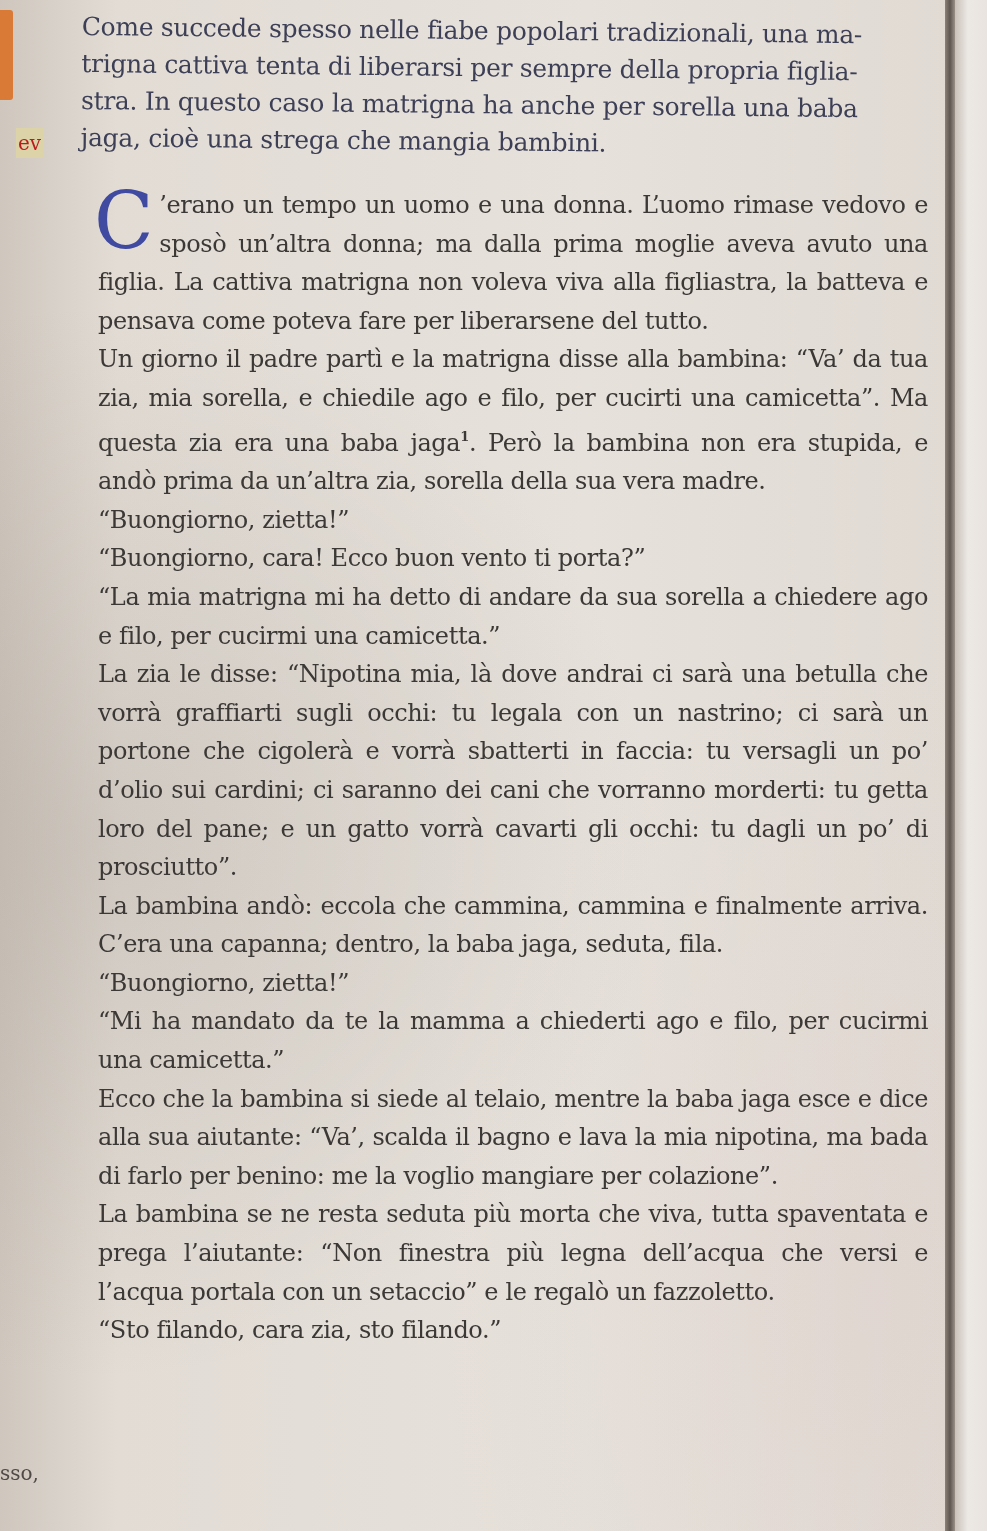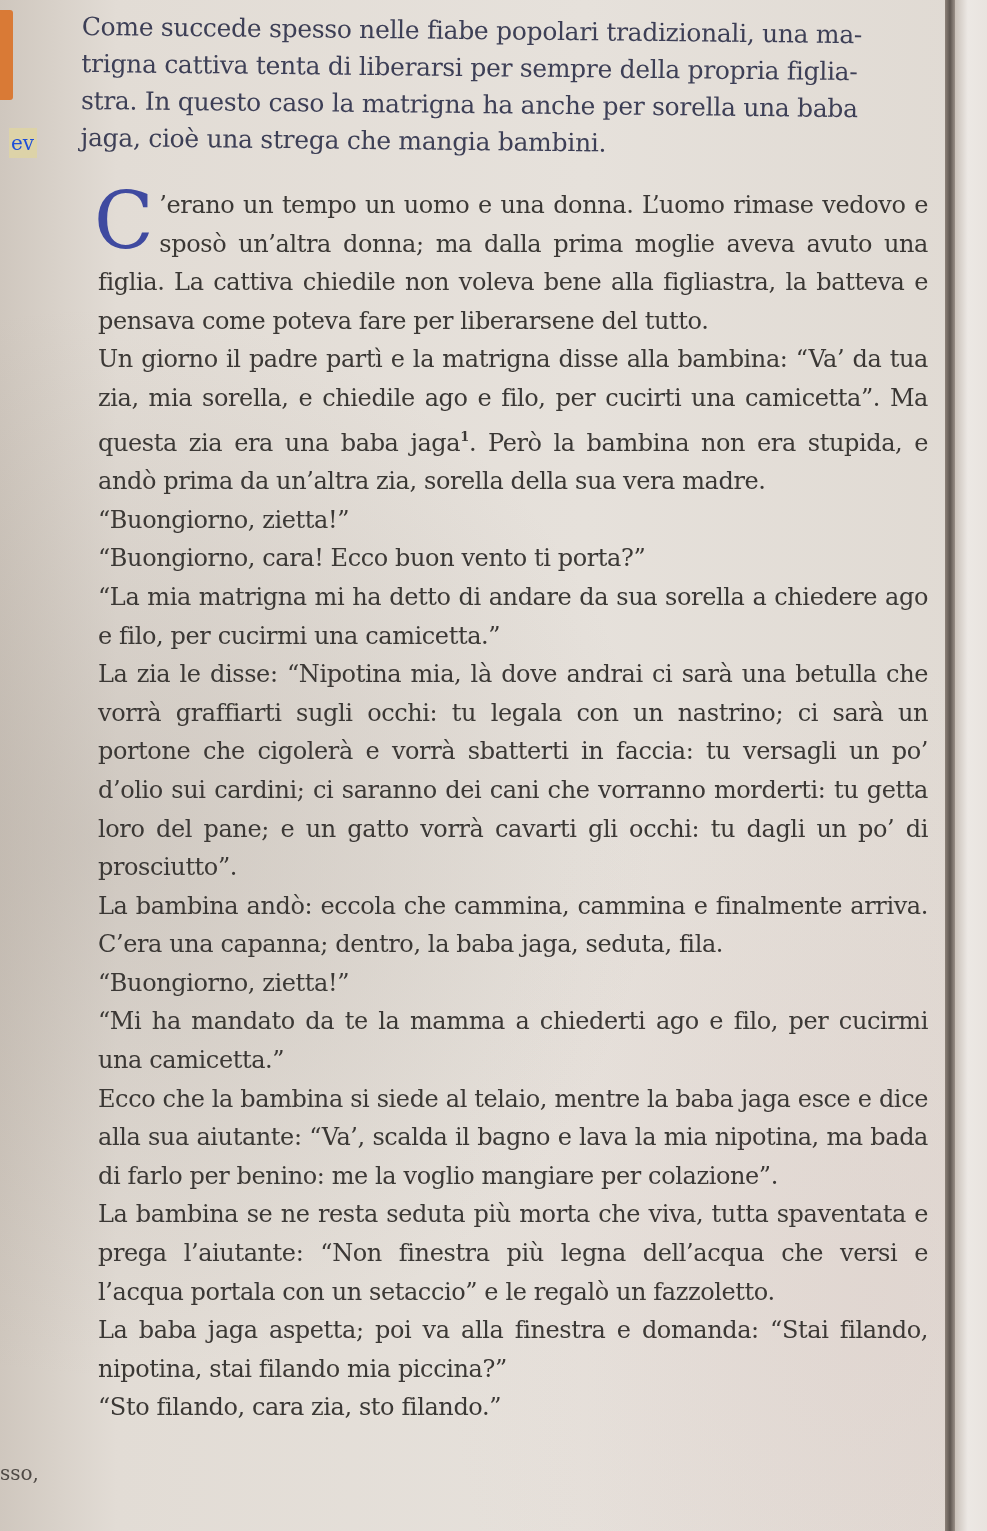--- a/index.html
+++ b/index.html
@@ -24,23 +24,23 @@
   }
   .next-page {
     position: absolute; left: 955px; top: 0; width: 32px; height: 1531px;
     background: linear-gradient(90deg, #c9c1b9, #ece8e4 40%, #e9e4df);
   }
   .orange-tab {
     position: absolute; left: 0; top: 10px; width: 13px; height: 90px;
     background: #d97a36; border-radius: 0 3px 3px 0;
   }
   .margin-tag {
-    position: absolute; left: 9px; top: 128px; width: 26px; height: 30px;
+    position: absolute; left: 16px; top: 128px; width: 26px; height: 30px;
     background: #ddd3a8;
-    color: #1d4ed8; font-size: 20px; line-height: 30px; padding-left: 2px;
+    color: #b91c1c; font-size: 20px; line-height: 30px; padding-left: 2px;
     font-family: "DejaVu Serif", serif;
   }
   .margin-note {
     position: absolute; left: 0; top: 1461px; color: #4f4a46;
     font-size: 20px; font-family: "DejaVu Serif", serif;
   }
   .intro {
     position: absolute; left: 82px; top: 8px; width: 845px;
     color: #3d3f56; font-size: 25px; line-height: 37px;
     font-family: "DejaVu Serif", serif;
@@ -73,33 +73,32 @@
 
   <div class="intro">
     <p>Come succede spesso nelle fiabe popolari tradizionali, una ma-</p>
     <p>trigna cattiva tenta di liberarsi per sempre della propria figlia-</p>
     <p>stra. In questo caso la matrigna ha anche per sorella una baba</p>
     <p>jaga, cioè una strega che mangia bambini.</p>
   </div>
 
   <div class="story">
     <p>
-      <span class="dropcap">C</span><span>’erano un tempo un uomo e una donna. L’uomo rimase vedovo e sposò un’altra donna; ma dalla prima moglie aveva avuto una figlia. La cattiva chiedile non voleva bene alla figliastra, la batteva e pensava come poteva fare per liberarsene del tutto.</span>
+      <span class="dropcap">C</span><span>’erano un tempo un uomo e una donna. L’uomo rimase vedovo e sposò un’altra donna; ma dalla prima moglie aveva avuto una figlia. La cattiva matrigna non voleva viva alla figliastra, la batteva e pensava come poteva fare per liberarsene del tutto.</span>
     </p>
     <p>
       <span>Un giorno il padre partì e la matrigna disse alla bambina: “Va’ da tua zia, mia sorella, e chiedile ago e filo, per cucirti una camicetta”. Ma questa zia era una baba jaga</span><sup>1</sup><span>. Però la bambina non era stupida, e andò prima da un’altra zia, sorella della sua vera madre.</span>
     </p>
     <p>“Buongiorno, zietta!”</p>
     <p>“Buongiorno, cara! Ecco buon vento ti porta?”</p>
     <p>“La mia matrigna mi ha detto di andare da sua sorella a chiedere ago e filo, per cucirmi una camicetta.”</p>
     <p>La zia le disse: “Nipotina mia, là dove andrai ci sarà una betulla che vorrà graffiarti sugli occhi: tu legala con un nastrino; ci sarà un portone che cigolerà e vorrà sbatterti in faccia: tu versagli un po’ d’olio sui cardini; ci saranno dei cani che vorranno morderti: tu getta loro del pane; e un gatto vorrà cavarti gli occhi: tu dagli un po’ di prosciutto”.</p>
     <p>La bambina andò: eccola che cammina, cammina e finalmente arriva. C’era una capanna; dentro, la baba jaga, seduta, fila.</p>
     <p>“Buongiorno, zietta!”</p>
     <p>“Mi ha mandato da te la mamma a chiederti ago e filo, per cucirmi una camicetta.”</p>
     <p>Ecco che la bambina si siede al telaio, mentre la baba jaga esce e dice alla sua aiutante: “Va’, scalda il bagno e lava la mia nipotina, ma bada di farlo per benino: me la voglio mangiare per colazione”.</p>
     <p>La bambina se ne resta seduta più morta che viva, tutta spaventata e prega l’aiutante: “Non finestra più legna dell’acqua che versi e l’acqua portala con un setaccio” e le regalò un fazzoletto.</p>
-    <p>La baba jaga aspetta; poi va alla finestra e domanda: “Stai filando, nipotina, stai filando mia piccina?”</p>
     <p>“Sto filando, cara zia, sto filando.”</p>
   </div>
 </div>
 
 <div class="binding"></div>
 <div class="next-page"></div>
 
 </body></html>

